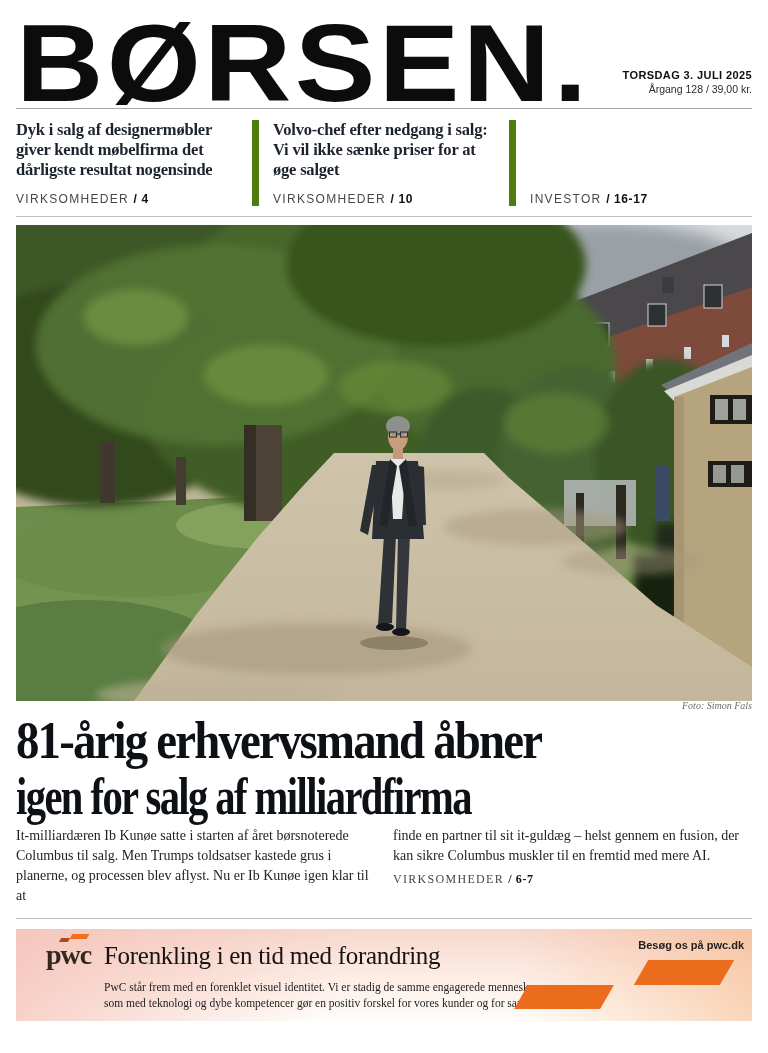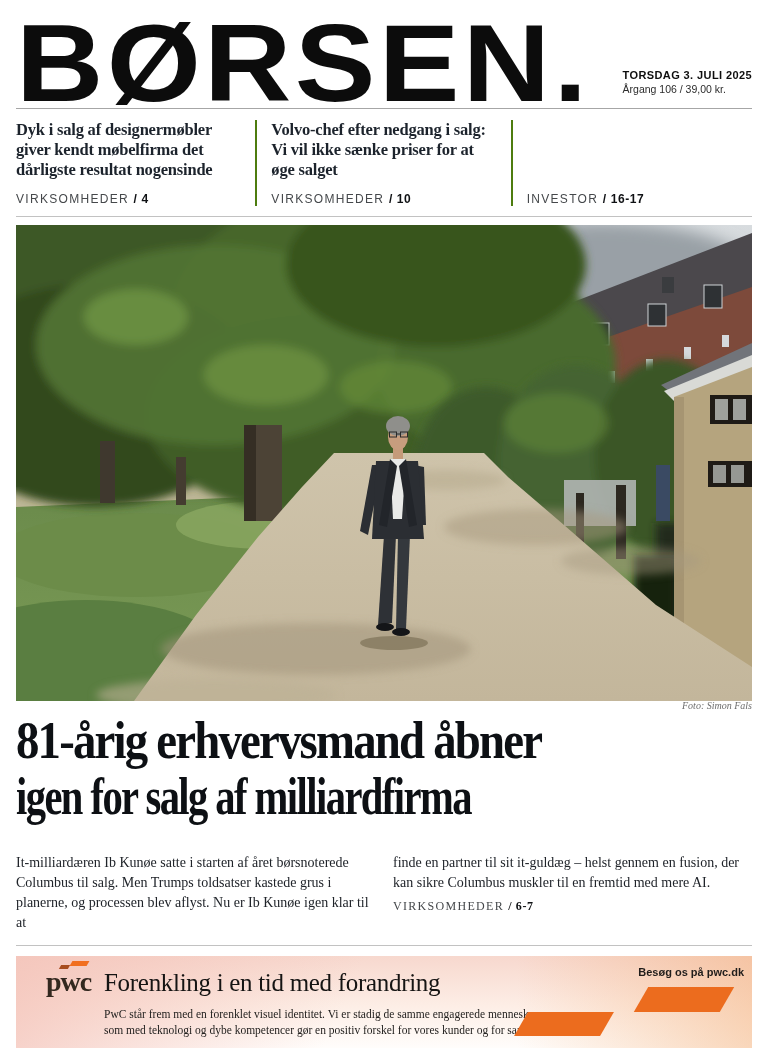--- a/index.html
+++ b/index.html
@@ -3,47 +3,47 @@
 <meta charset="utf-8">
 <style>
   * { margin:0; padding:0; box-sizing:border-box; }
   html,body { background:#ffffff; }
   body { width:768px; height:1053px; font-family:"Liberation Sans", sans-serif; color:#111; overflow:hidden; }
   .page { width:768px; height:1053px; padding:0 16px; background:#fff; }
 
   
   .masthead { display:flex; justify-content:space-between; align-items:flex-end; padding-top:22px; height:108px; }
   .logo { font-family:"Liberation Sans", sans-serif; font-weight:900; font-size:110px; line-height:0.82; letter-spacing:3px; color:#0c0c0c; display:inline-block; transform:scaleX(1.10); transform-origin:left bottom; white-space:nowrap; }
-  .dateblock { text-align:left; padding-bottom:12px; line-height:1.25; }
+  .dateblock { text-align:right; padding-bottom:12px; line-height:1.25; }
   .dateblock .d1 { font-size:11px; font-weight:bold; letter-spacing:0.4px; color:#0e0e0e; }
   .dateblock .d2 { font-size:10.5px; color:#2b2b2b; }
 
   .rule { border-top:1px solid #a6a6a6; }
   .rule.light { border-top-color:#c2c2c2; }
 
   
   .teasers { display:flex; padding:11px 0 10px; }
   .teaser { flex:1 1 0; display:flex; flex-direction:column; padding:0 14px; min-height:84px; }
   .teaser:first-child { padding-left:0; }
   .teaser:last-child { padding-right:0; }
-  .teaser + .teaser { border-left:2px solid #4d7c0f; }
+  .teaser + .teaser { border-left:7px solid #4d7c0f; }
   .teaser h3 { font-family:"Liberation Serif", serif; font-weight:bold; font-size:16.5px; line-height:20px; color:#1c232c; letter-spacing:-0.2px; }
   .slabel { margin-top:auto; padding-top:12px; font-size:12px; letter-spacing:1.3px; color:#45484b; white-space:nowrap; }
   .slabel b { color:#0f1114; letter-spacing:0.6px; }
 
   
   .photo { margin-top:8px; width:736px; height:476px; line-height:0; }
   .credit { text-align:right; font-family:"Liberation Serif", serif; font-style:italic; font-size:10px; color:#6d6d6d; line-height:10px; }
 
   
   .lead-hl { margin-top:2px; font-family:"Liberation Serif", serif; font-weight:bold; color:#0d1014; font-size:52px; line-height:56px; letter-spacing:-2px; }
   .lead-hl span { display:inline-block; white-space:nowrap; transform-origin:left center; }
   .lead-hl .hl1 { transform:scaleX(0.90); }
   .lead-hl .hl2 { transform:scaleX(0.78); }
-  .bodycols { display:flex; gap:18px; margin-top:28px; }
+  .bodycols { display:flex; gap:18px; margin-top:1px; }
   .bodycols .col { flex:1 1 0; font-family:"Liberation Serif", serif; font-size:14px; line-height:20px; color:#20242a; }
   .bodycols .slabel { display:block; margin-top:3px; padding-top:0; }
 
   .rule3 { margin-top:12px; }
 
   
   .ad { position:relative; margin-top:10px; height:92px; overflow:hidden;
         background:
           linear-gradient(to left, rgba(243,176,122,0.50), rgba(255,255,255,0) 32%),
           linear-gradient(115deg, rgba(244,196,186,0.85), rgba(255,255,255,0) 45%),
@@ -61,21 +61,21 @@
 </style>
 </head>
 <body>
 
 <div class="page">
 
   <div class="masthead">
     <h1 class="logo">BØRSEN.</h1>
     <div class="dateblock">
       <div class="d1">TORSDAG 3. JULI 2025</div>
-      <div class="d2">Årgang 106 / 39,00 kr.</div>
+      <div class="d2">Årgang 128 / 39,00 kr.</div>
     </div>
   </div>
 
   <div class="rule"></div>
 
   <div class="teasers">
     <div class="teaser">
       <h3>Dyk i salg af designermøbler giver kendt møbelfirma det dårligste resultat nogensinde</h3>
       <div class="slabel"><span>VIRKSOMHEDER</span> <b>/ 4</b></div>
     </div>

